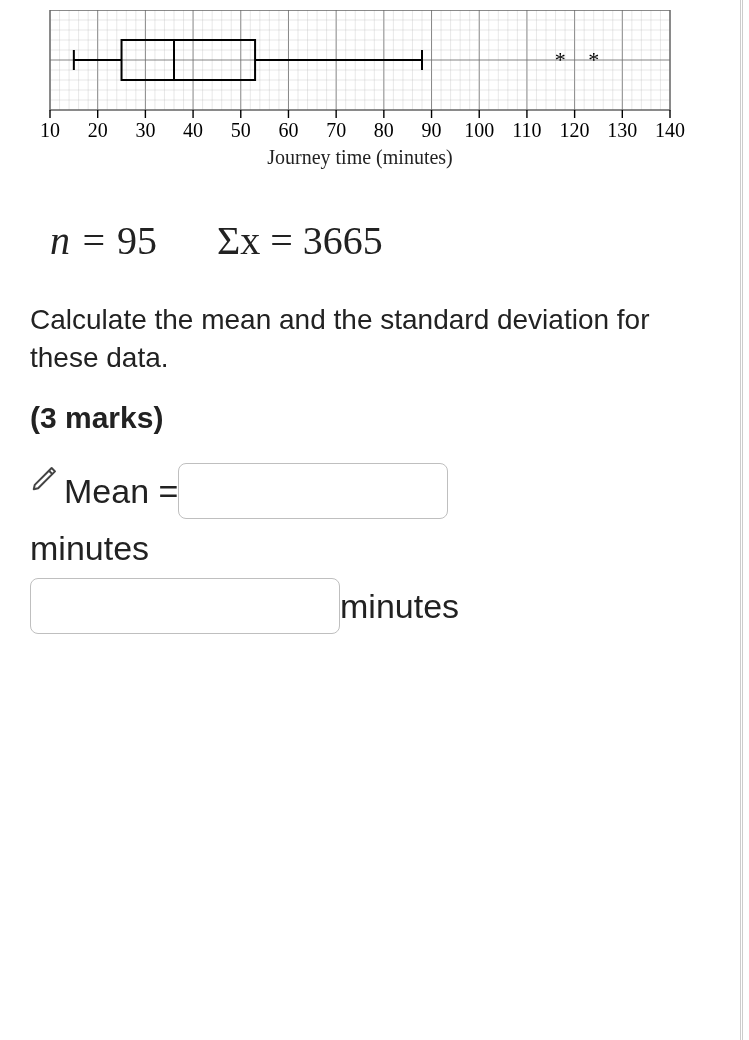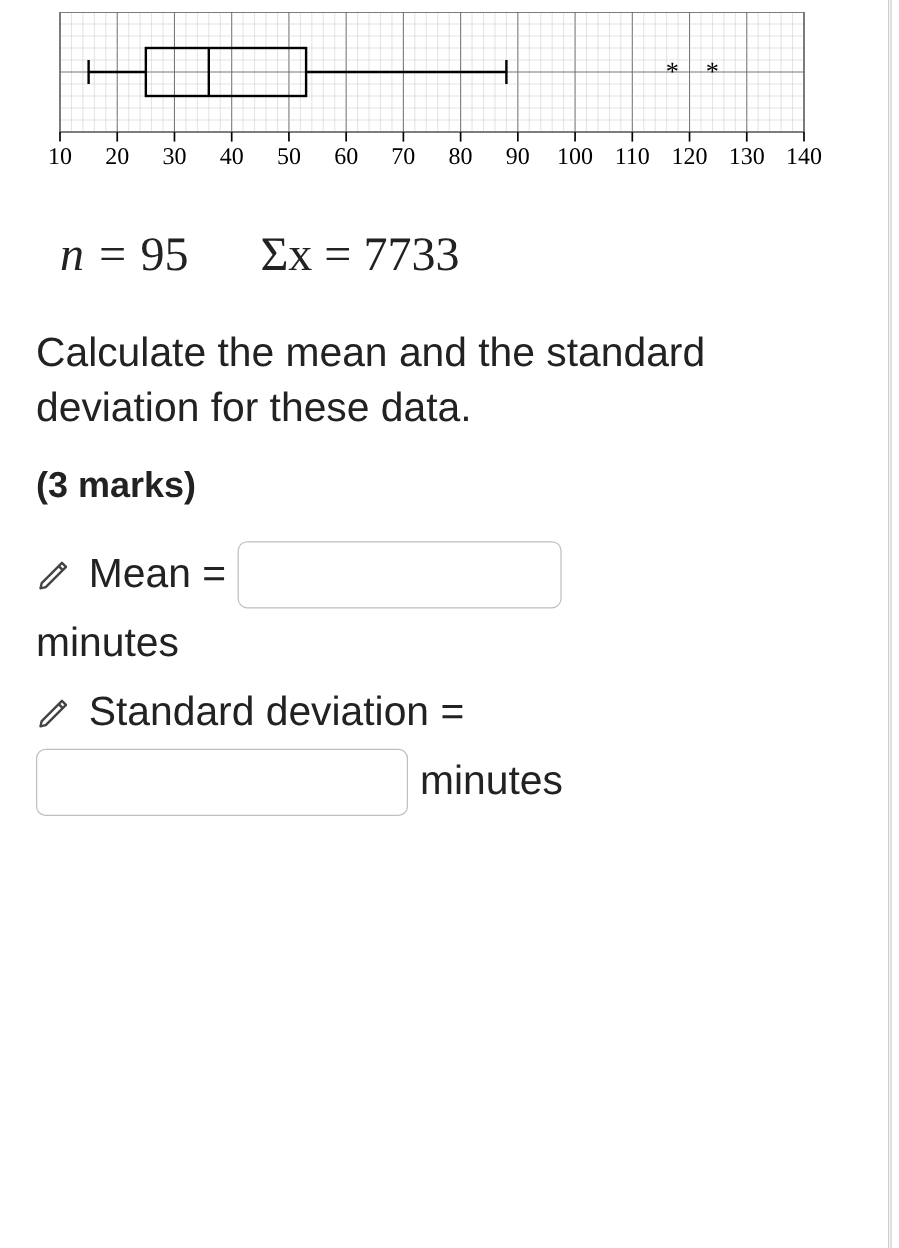--- a/index.html
+++ b/index.html
@@ -30,38 +30,37 @@
     margin-top: 6px;
   }
   .equations {
     font-family: "Times New Roman", serif;
     font-size: 40px;
     margin: 42px 0 30px 20px;
     line-height: 1.5;
   }
   .eq-row { display: flex; gap: 60px; align-items: baseline; }
   .question {
-    font-size: 34px;
+    font-size: 28px;
     line-height: 1.35;
     margin-bottom: 24px;
   }
   .marks {
     font-size: 30px;
     font-weight: bold;
     margin-bottom: 28px;
   }
   .answer-block {
     font-size: 34px;
     line-height: 1.7;
   }
   .answer-line {
     display: flex;
-    align-items: center;
+    align-items: flex-start;
     flex-wrap: wrap;
-    gap: 10px;
   }
   .pencil-icon {
     display: inline-flex;
     margin-right: 4px;
   }
   .answer-input {
     border: 1.5px solid #bfbfbf;
     border-radius: 8px;
     height: 56px;
     width: 270px;
@@ -210,29 +209,30 @@
         <line x1="392" y1="40" x2="392" y2="60"></line>
         <rect x="91.53846153846155" y="30" width="133.53846153846152" height="40"></rect>
         <line x1="144" y1="30" x2="144" y2="70"></line>
       </g>
 
     <g id="outs" font-family="Times New Roman, serif" font-size="22" fill="#000" text-anchor="middle">
         <text x="530.3076923076923" y="57">*</text>
         <text x="563.6923076923077" y="57">*</text>
       </g>
   </svg>
+  <div class="axis-label" style="width:660px;">Journey time (minutes)</div>
 </div>
 
 <div class="equations">
   <div class="eq-row">
     <span>
       <i><span>n = </span></i><span>95</span>
     </span>
     <span>
-      <span>Σx = </span><span>7733</span>
+      <span>Σx = </span><span>3665</span>
     </span>
   </div>
 </div>
 
 <div class="question">Calculate the mean and the standard deviation for these data.</div>
 
 <div class="marks">(3 marks)</div>
 
 <div class="answer-block">
   <div class="answer-line">
@@ -240,25 +240,16 @@
       <svg width="30" height="30" viewBox="0 0 24 24">
           <path d="M3 21l3.5-.8L20 6.7l-2.7-2.7L3.8 17.5 3 21z" fill="none" stroke="#444" stroke-width="1.6" stroke-linejoin="round"></path>
           <path d="M15 6l3 3" stroke="#444" stroke-width="1.6"></path>
         </svg>
     </span>
     <span>Mean =</span>
     <input class="answer-input" type="text" style="">
   </div>
   <div>minutes</div>
   <div class="answer-line">
-    <span class="pencil-icon">
-      <svg width="30" height="30" viewBox="0 0 24 24">
-          <path d="M3 21l3.5-.8L20 6.7l-2.7-2.7L3.8 17.5 3 21z" fill="none" stroke="#444" stroke-width="1.6" stroke-linejoin="round"></path>
-          <path d="M15 6l3 3" stroke="#444" stroke-width="1.6"></path>
-        </svg>
-    </span>
-    <span>Standard deviation =</span>
-  </div>
-  <div class="answer-line">
     <input class="answer-input answer-input-sd" type="text" style="">
     <span>minutes</span>
   </div>
 </div>
 
 </body></html>

